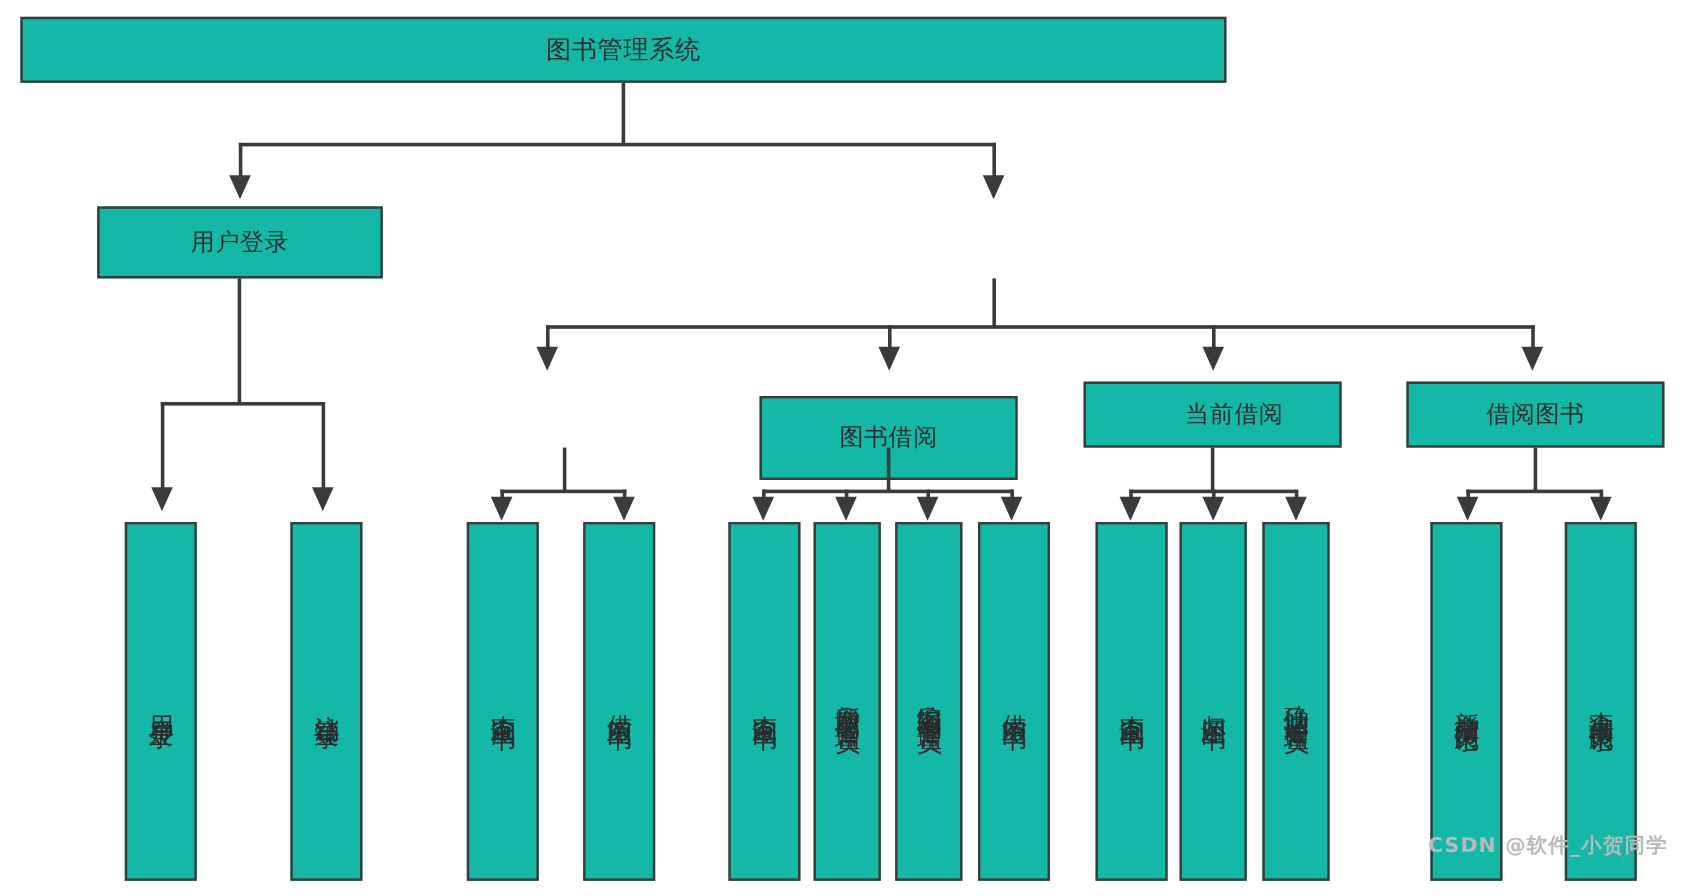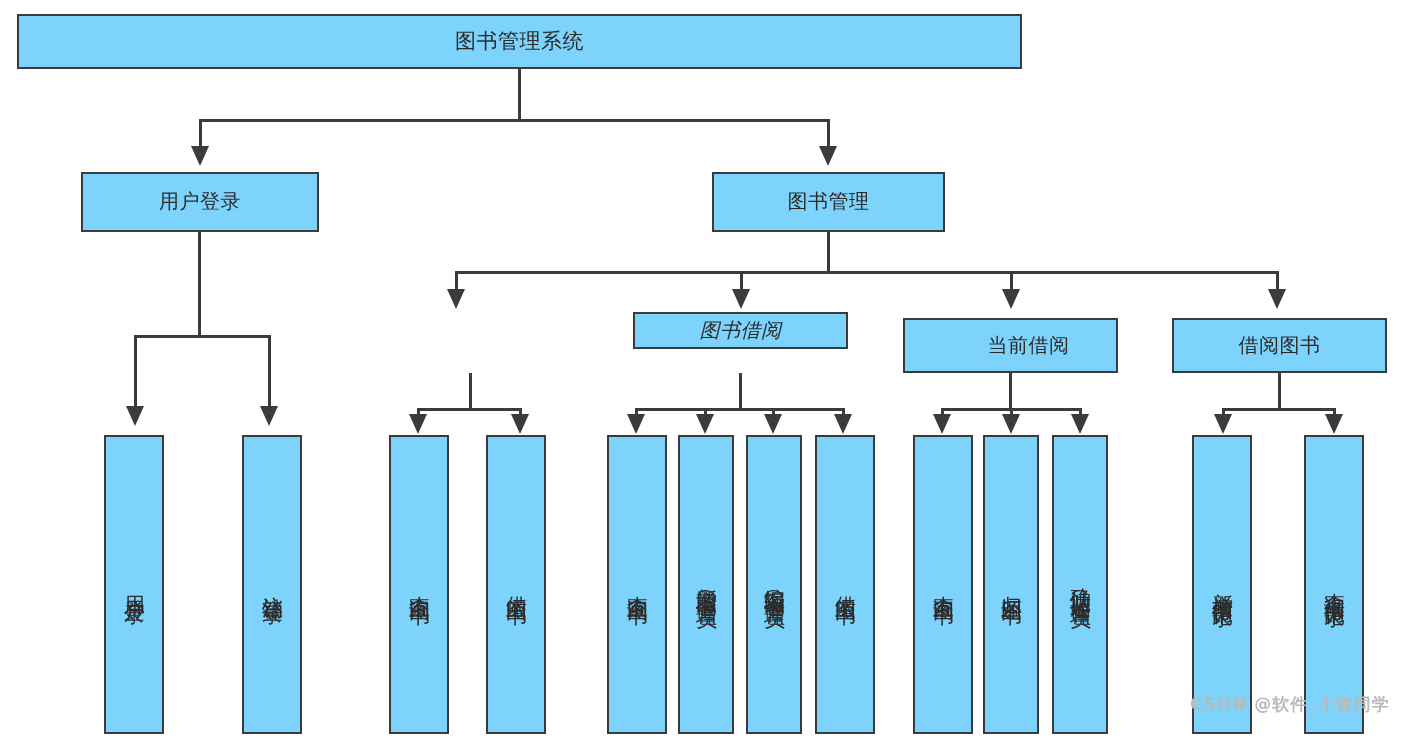--- a/index.html
+++ b/index.html
@@ -12,21 +12,21 @@
     position:relative;
     width:1405px;
     height:747px;
     background:#ffffff;
     overflow:hidden;
   }
   .node{
     position:absolute;
     box-sizing:border-box;
     border:2.5px solid #3b3b3b;
-    background:#7dd3fc;
+    background:#14b8a6;
     display:flex;
     align-items:center;
     justify-content:center;
     text-align:center;
     color:#2b2b2b;
     line-height:1.18;
     letter-spacing:0.5px;
   }
   .node.root{
     font-size:21px;
@@ -94,23 +94,20 @@
   <div class="vline" style="left:199px; top:119px; height:29px;"></div>
   <div class="arrow" style="left:191px; top:146px;"></div>
 
   <div class="vline" style="left:827px; top:119px; height:29px;"></div>
   <div class="arrow" style="left:819px; top:146px;"></div>
 
   <div class="node level2" style="left:81px; top:172px; width:238px; height:60px;">
     <span>用户登录</span>
   </div>
 
-  <div class="node level2" style="left:712px; top:172px; width:233px; height:60px;">
-    <span>图书管理</span>
-  </div>
 
   <div class="vline" style="left:198px; top:232px; height:105px;"></div>
   <div class="hline" style="left:134px; top:335px; width:136px;"></div>
   <div class="vline" style="left:134px; top:335px; height:72px;"></div>
   <div class="arrow" style="left:126px; top:406px;"></div>
   <div class="vline" style="left:268px; top:335px; height:72px;"></div>
   <div class="arrow" style="left:260px; top:406px;"></div>
 
   <div class="vline" style="left:827px; top:232px; height:41px;"></div>
   <div class="hline" style="left:455px; top:271px; width:824px;"></div>
@@ -121,21 +118,21 @@
   <div class="vline" style="left:740px; top:271px; height:19px;"></div>
   <div class="arrow" style="left:732px; top:289px;"></div>
 
   <div class="vline" style="left:1010px; top:271px; height:19px;"></div>
   <div class="arrow" style="left:1002px; top:289px;"></div>
 
   <div class="vline" style="left:1276px; top:271px; height:19px;"></div>
   <div class="arrow" style="left:1268px; top:289px;"></div>
 
 
-  <div class="node level3" style="left:633px; top:312px; width:215px; height:37px;font-style:italic;">
+  <div class="node level3" style="left:633px; top:330px; width:215px; height:70px;">
     <span>图书借阅</span>
   </div>
 
   <div class="node level3" style="left:903px; top:318px; width:215px; height:55px;padding-left:36px;">
     <span>当前借阅</span>
   </div>
 
   <div class="node level3" style="left:1172px; top:318px; width:215px; height:55px;">
     <span>借阅图书</span>
   </div>

